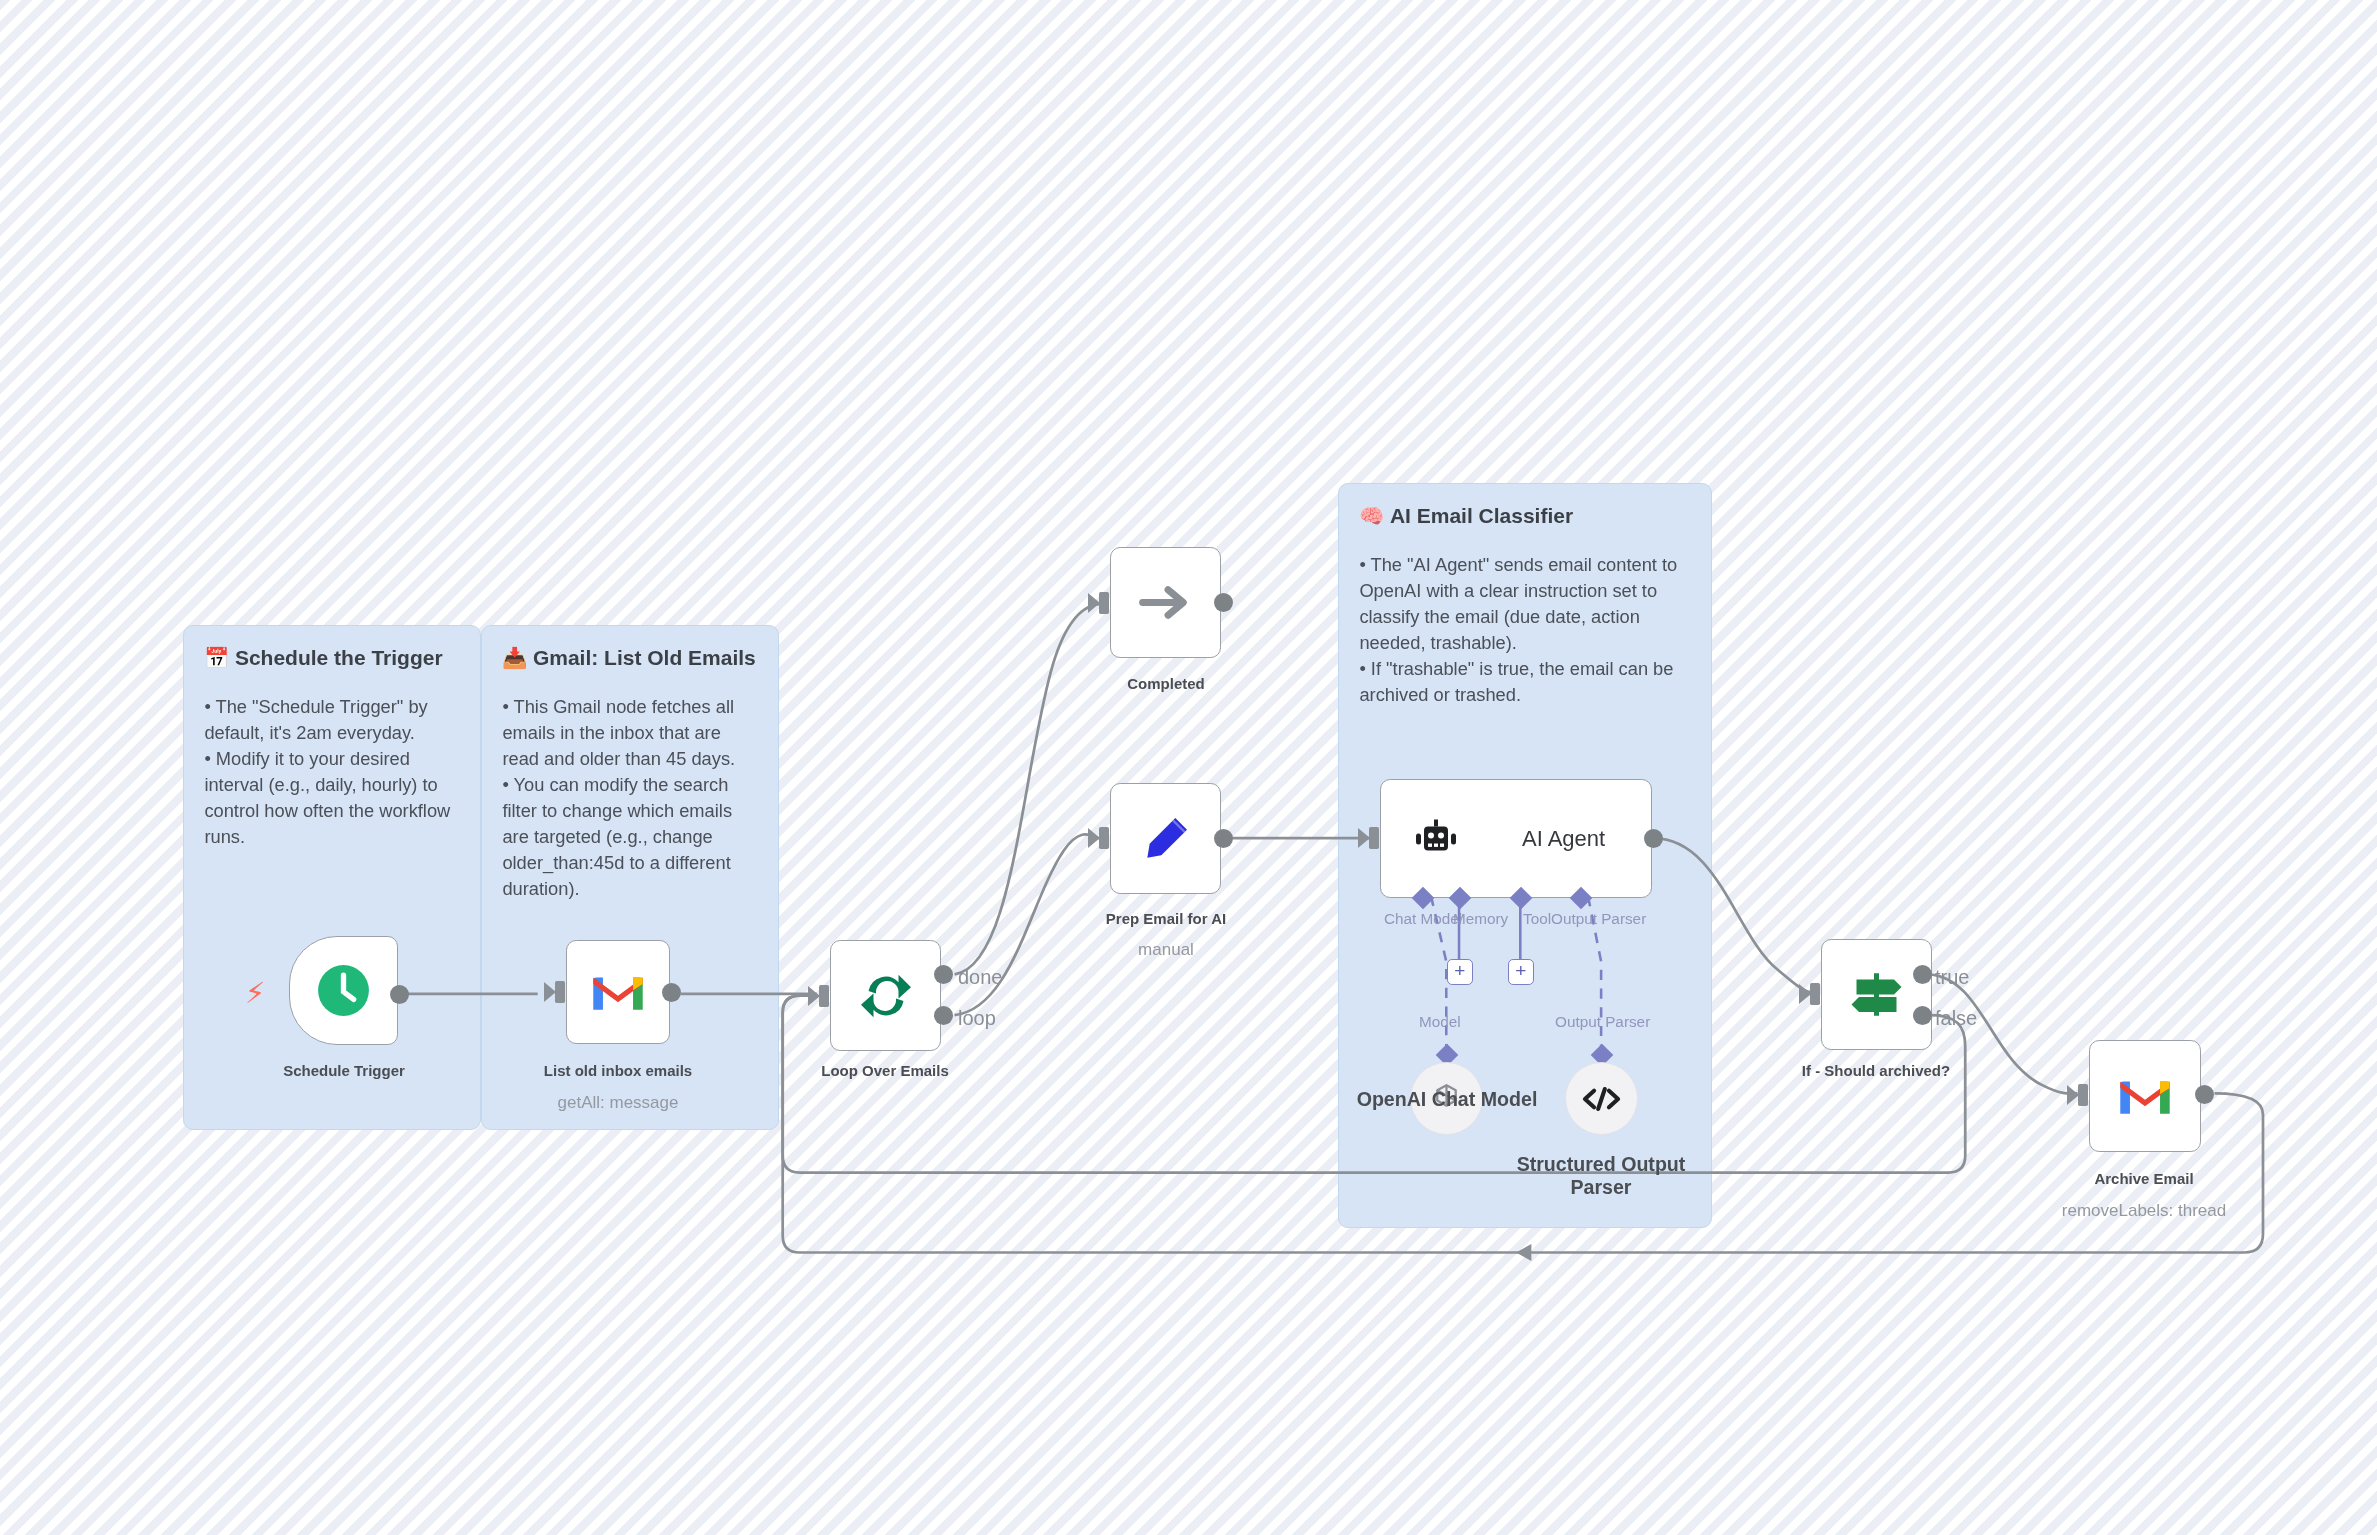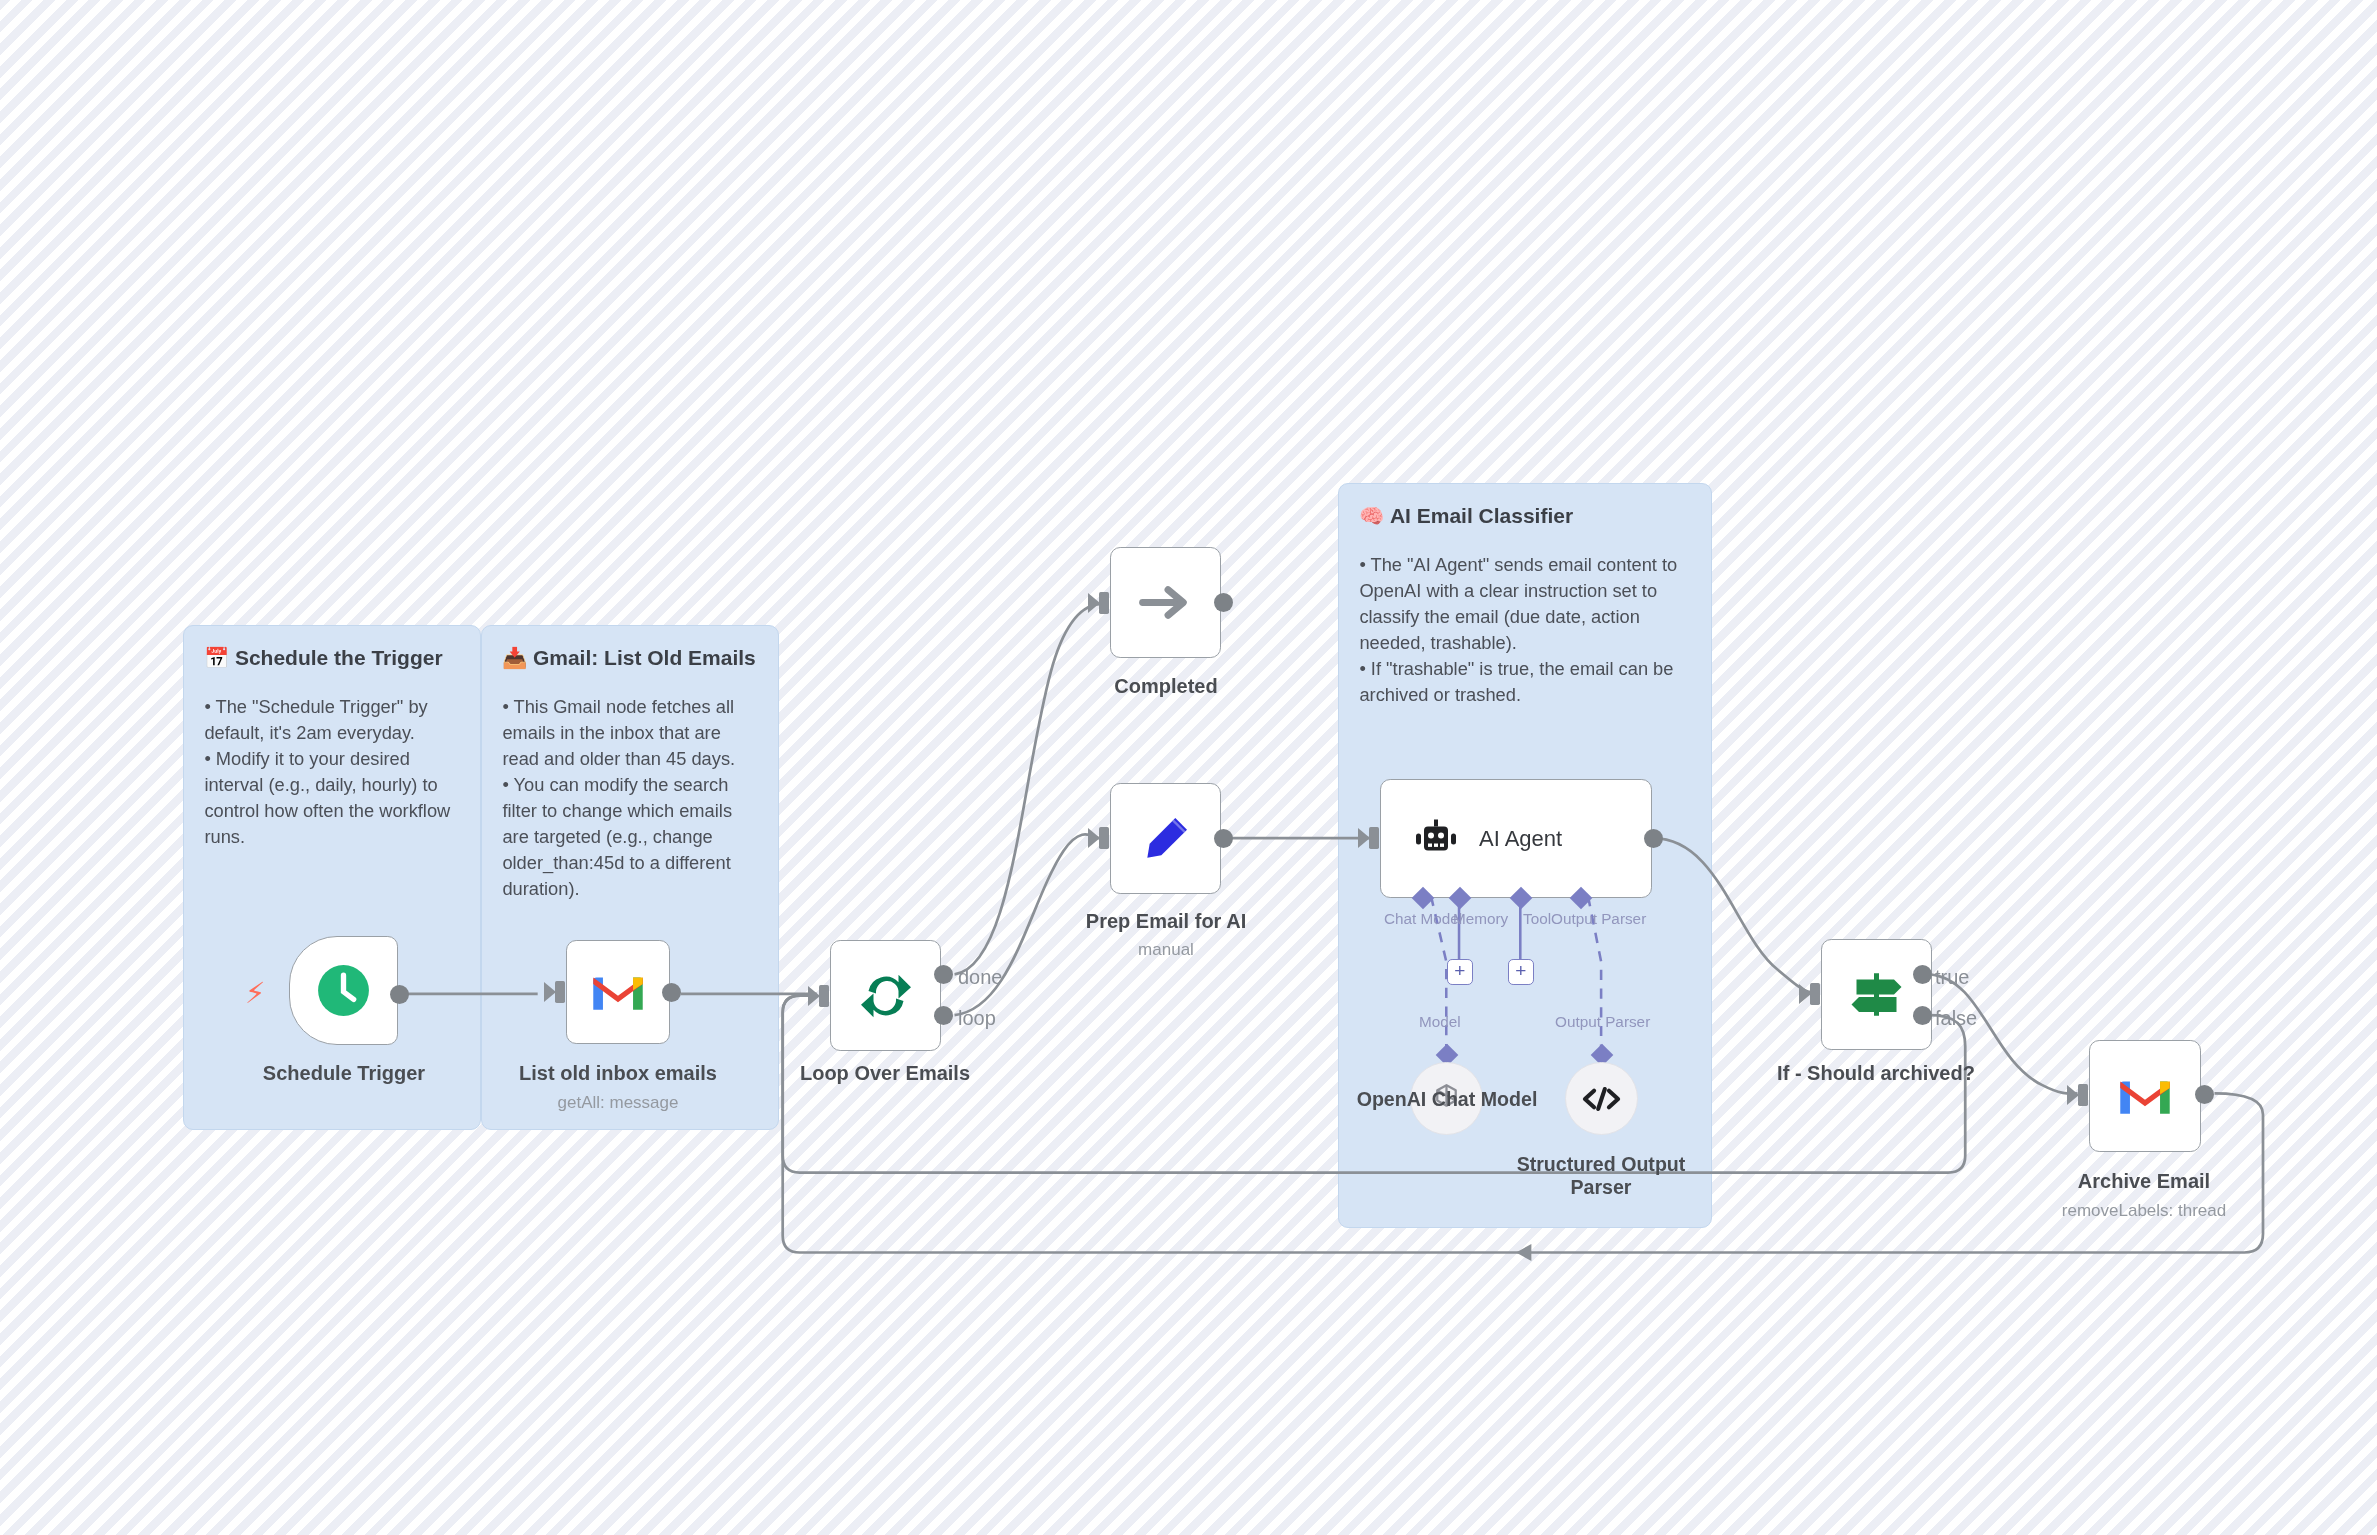--- a/index.html
+++ b/index.html
@@ -63,21 +63,21 @@
   .node.trigger {
     border-top-left-radius: 48px;
     border-bottom-left-radius: 48px;
   }
   .node.wide { justify-content: flex-start; }
   .node-label {
     position: absolute;
     left: 50%;
     transform: translateX(-50%);
     text-align: left;
-    font-size: 20px;
+    font-size: 15px;
     font-weight: bold;
     color: #4a4d52;
     white-space: nowrap;
   }
   .node-sublabel {
     position: absolute;
     left: 50%;
     transform: translateX(-50%);
     text-align: center;
     font-size: 17px;
@@ -292,21 +292,21 @@
     <svg width="56" height="56" viewBox="0 0 48 48">
       <path d="M32 6 L42 16 L20 38 L8 40 L10 28 Z" fill="#2c2ce0"></path>
       <path d="M30 8 L40 18" stroke="#ffffff" stroke-width="2" opacity="0.35"></path>
     </svg>
   </div>
   <div class="port-in" style="left:1099px; top:827px;"></div>
   <div class="port-out" style="left:1214px; top:829px;"></div>
   <div class="node-label" style="left:1166px; top:910px;">Prep Email for AI</div>
   <div class="node-sublabel" style="left:1166px; top:940px;">manual</div>
 
-  <div class="node wide" style="left:1380px; top:779px; width:272px; height:119px; padding-left:31px;">
+  <div class="node wide" style="left:1380px; top:779px; width:272px; height:119px; padding-left:31px;gap:43px;">
     <svg width="48" height="41" viewBox="0 0 48 40">
       <rect x="12" y="8" width="24" height="24" rx="4" fill="#1f2023"></rect>
       <rect x="4" y="15" width="5" height="11" rx="2.5" fill="#1f2023"></rect>
       <rect x="39" y="15" width="5" height="11" rx="2.5" fill="#1f2023"></rect>
       <rect x="22" y="1" width="4" height="7" fill="#1f2023"></rect>
       <circle cx="19" cy="17" r="3" fill="#ffffff"></circle>
       <circle cx="29" cy="17" r="3" fill="#ffffff"></circle>
       <rect x="16" y="25" width="4" height="3.4" fill="#ffffff"></rect>
       <rect x="22" y="25" width="4" height="3.4" fill="#ffffff"></rect>
       <rect x="28" y="25" width="4" height="3.4" fill="#ffffff"></rect>

